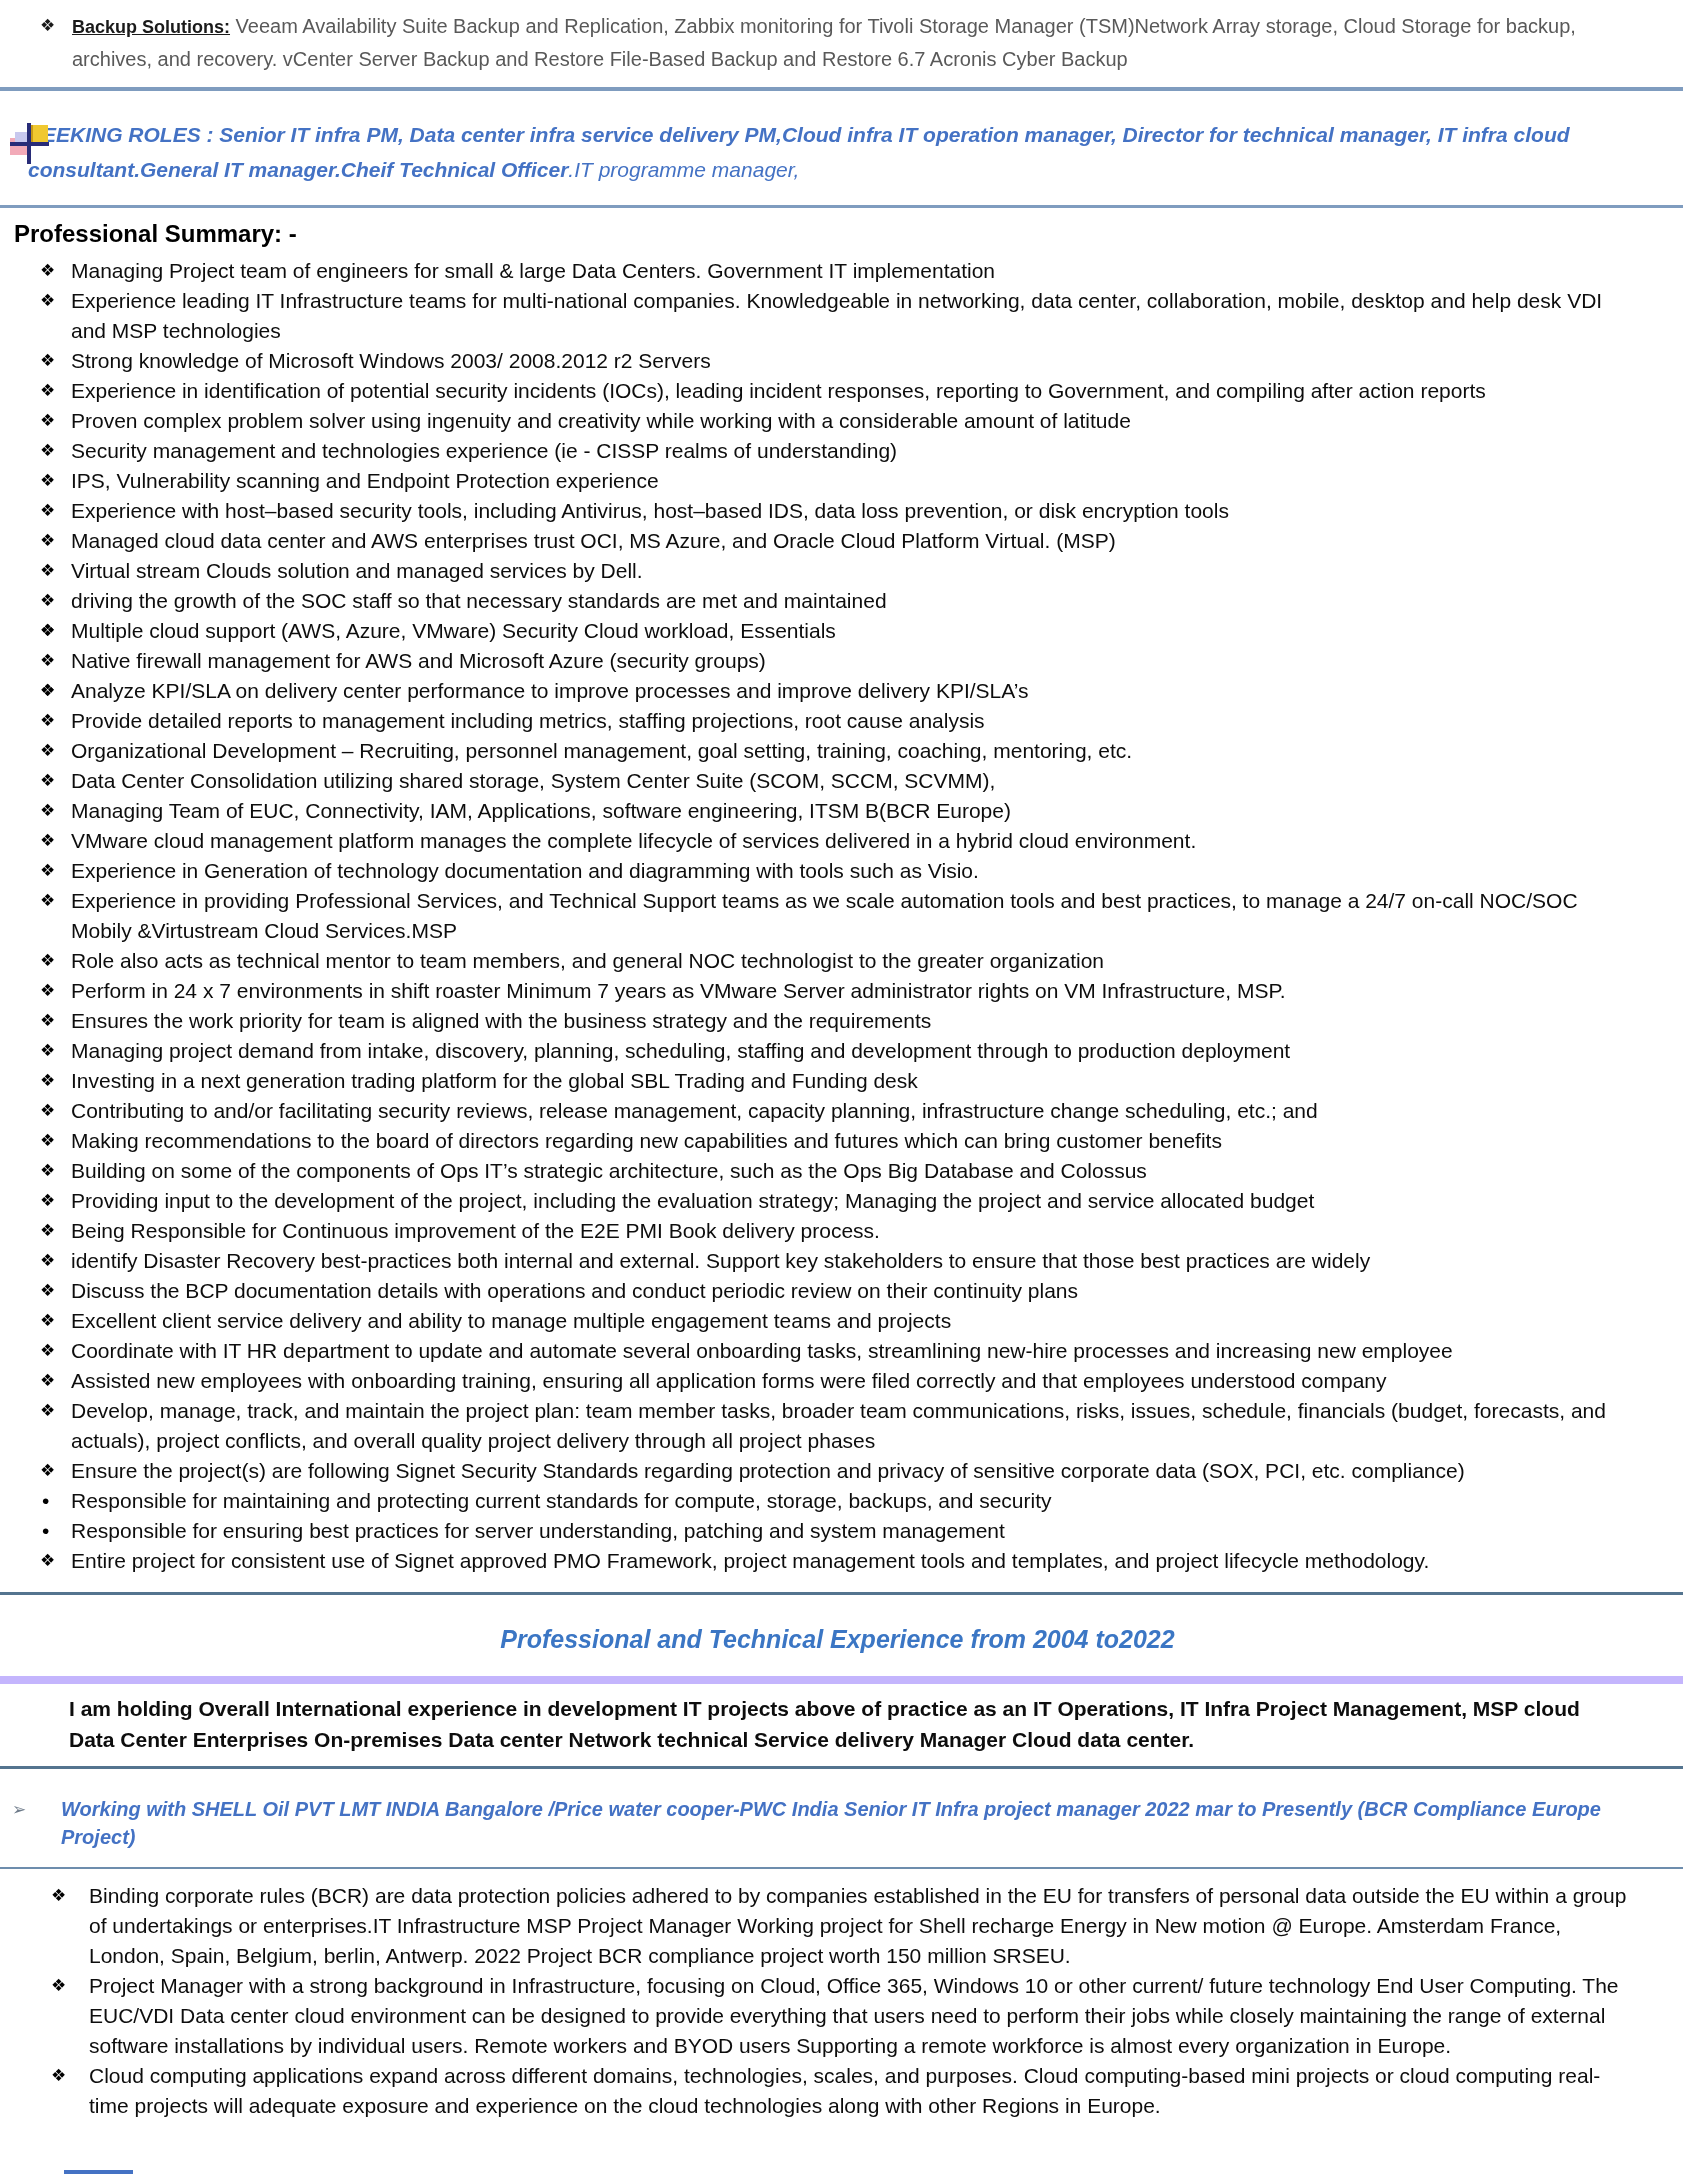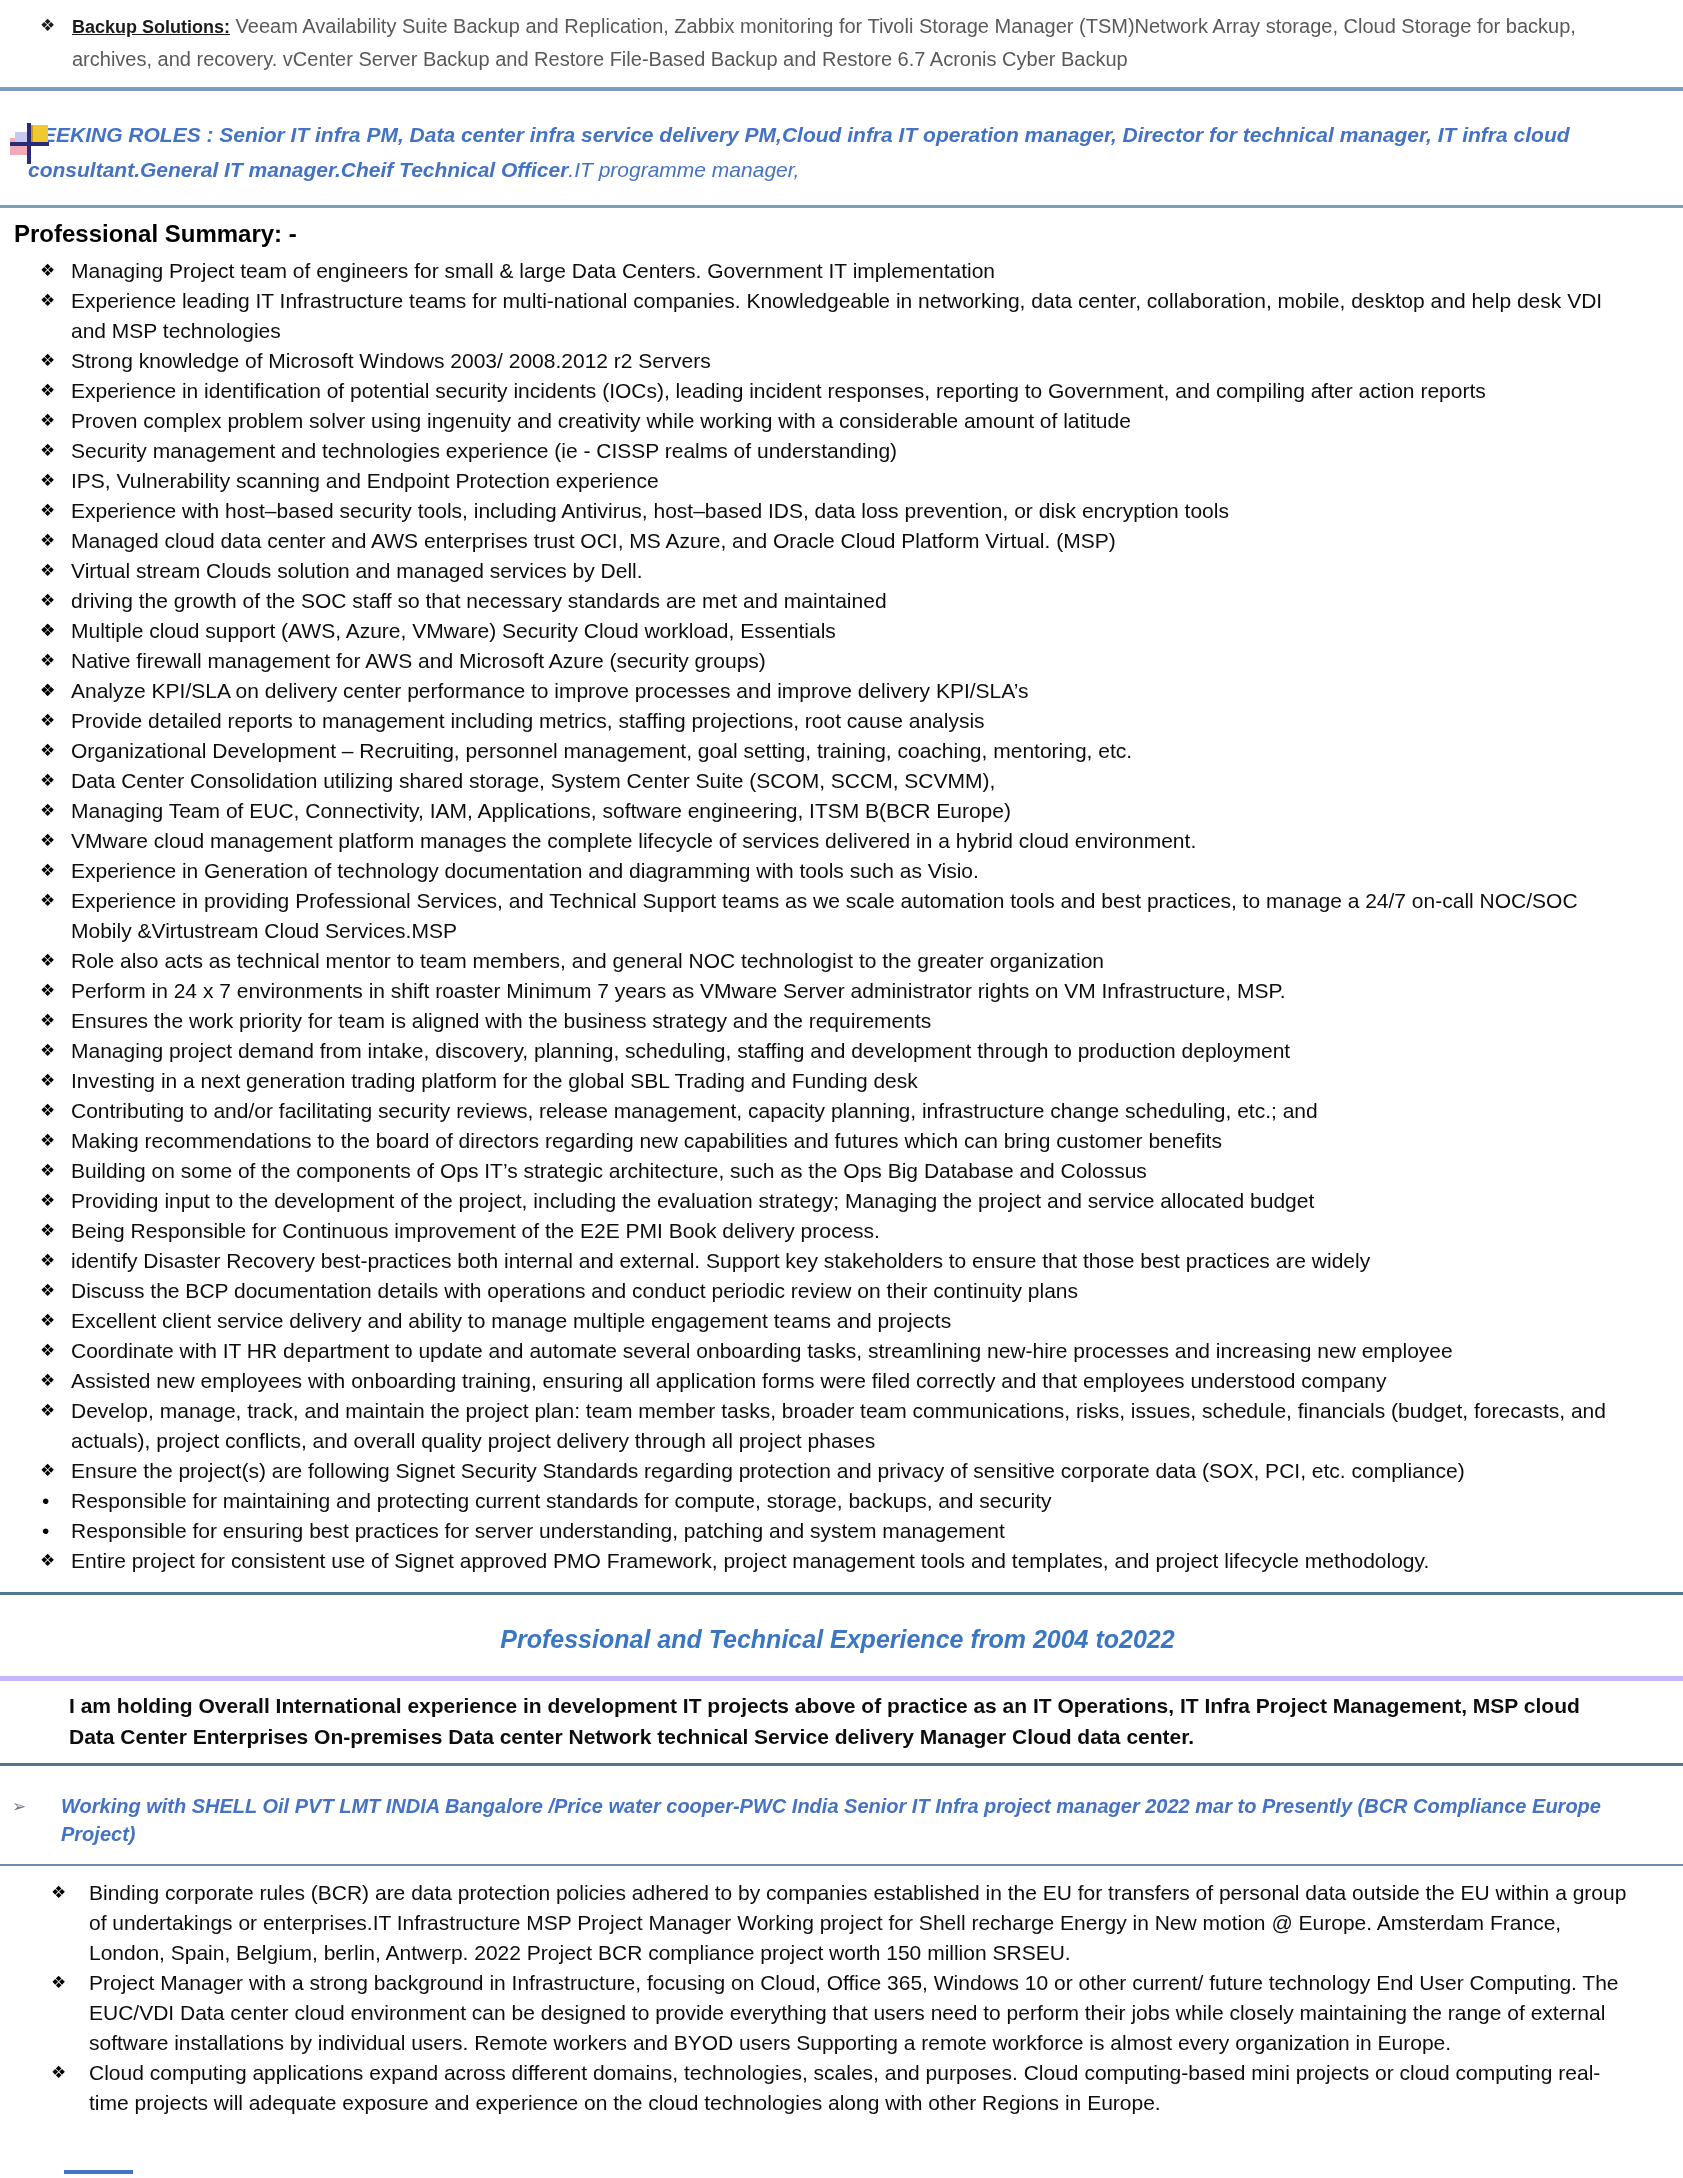--- a/index.html
+++ b/index.html
@@ -77,21 +77,21 @@
 
   
   .exp-heading {
     margin:30px 8px 0 0;
     text-align:center;
     font-size:25px; font-weight:bold; font-style:italic;
     color:#3b76c4;
   }
   .intro-box {
     margin:22px 0 0 0;
-    border-top:5px solid #c4b5fd;
+    border-top:8px solid #c4b5fd;
     border-bottom:3px solid #54748f;
     padding:9px 69px 11px 69px;
     font-size:21px; font-weight:bold; line-height:31px; color:#0d0d0d;
   }
   .role-line {
     position:relative;
     margin:26px 59px 0 0;
     padding-left:61px;
     font-size:20px; font-weight:bold; font-style:italic;
     line-height:28px;

